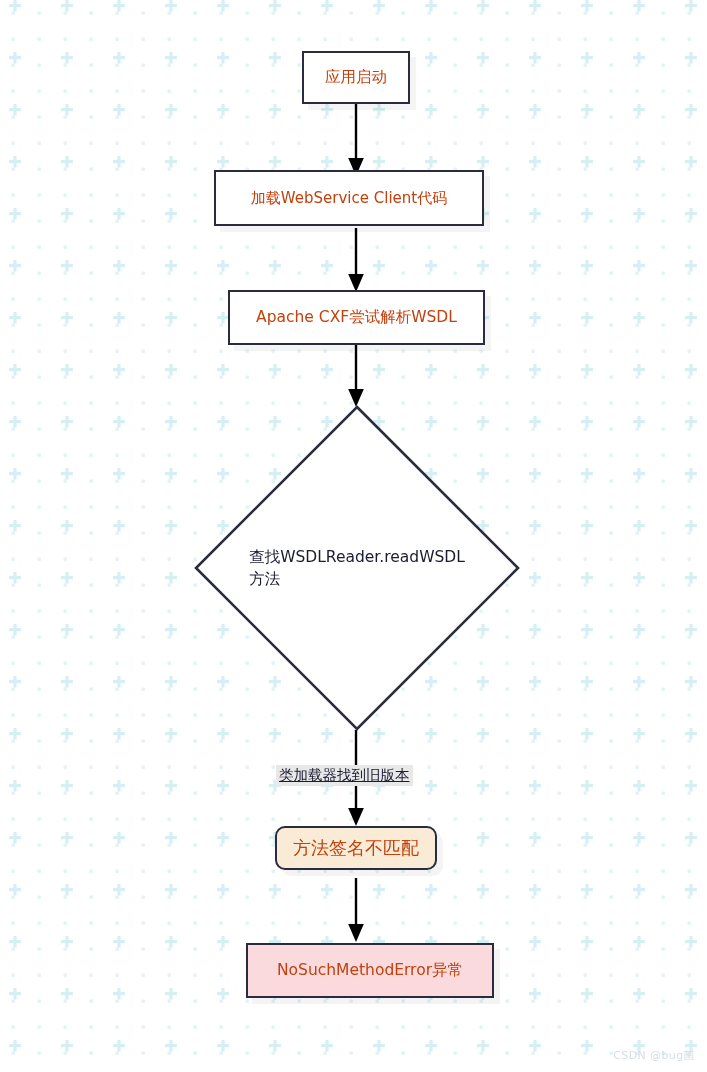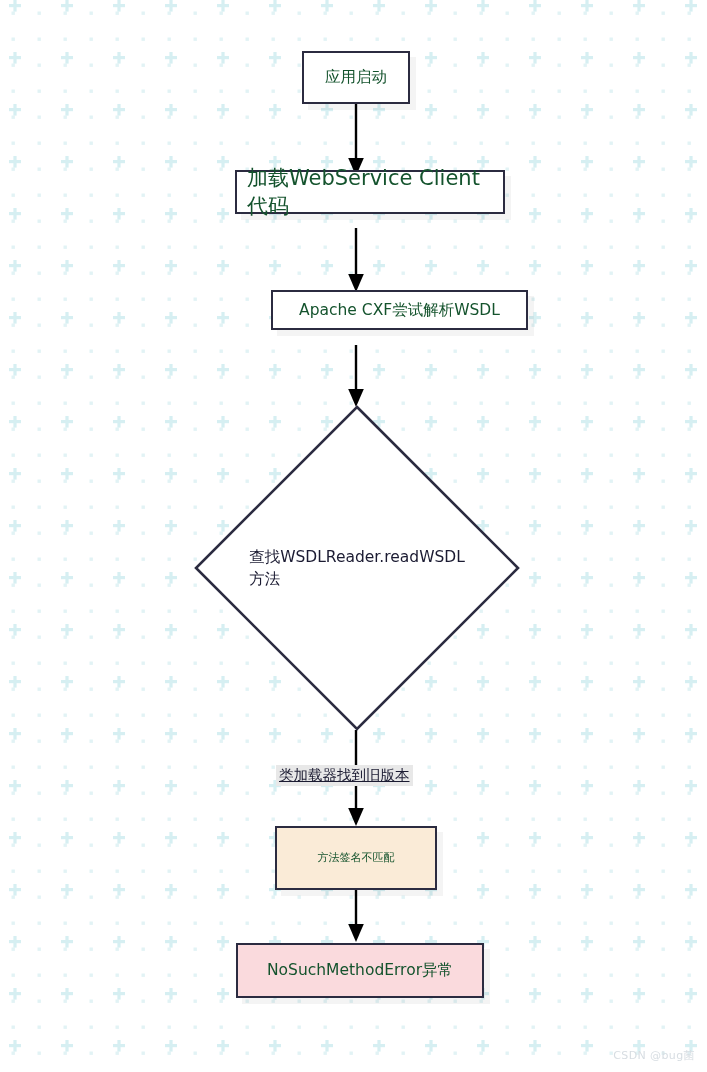--- a/index.html
+++ b/index.html
@@ -28,25 +28,25 @@
     position: absolute;
     inset: 0;
     pointer-events: none;
   }
 
   .node {
     position: absolute;
     box-sizing: border-box;
     border: 2px solid #2b2b40;
     background: #ffffff;
-    color: #14532d;
+    color: #c2410c;
     display: flex;
     align-items: center;
     justify-content: center;
-    text-align: left;
+    text-align: right;
     line-height: 1.35;
     box-shadow: 6px 6px 0 0 rgba(0,0,0,0.045);
   }
 
   .node-text {
     padding: 0 10px;
     white-space: pre-line;
   }
 
   .diamond-wrap {
@@ -146,41 +146,41 @@
     <svg width="24" height="66">
       <line x1="12" y1="0" x2="12" y2="50" stroke="#000000" stroke-width="2.4"></line>
       <polygon points="12,64 4.2,46 19.8,46" fill="#000000"></polygon>
     </svg>
   </div>
 
   <div class="node" style="left:302px; top:51px; width:108px; height:53px; font-size:15.5px;">
     <span class="node-text">应用启动</span>
   </div>
 
-  <div class="node" style="left:235px; top:170px; width:270px; height:44px; font-size:21px;">
+  <div class="node" style="left:214px; top:170px; width:270px; height:56px; font-size:15px;">
     <span class="node-text">加载WebService Client代码</span>
   </div>
 
-  <div class="node" style="left:228px; top:290px; width:257px; height:40px; font-size:15.5px;margin-left:43px;">
+  <div class="node" style="left:228px; top:290px; width:257px; height:55px; font-size:15.5px;">
     <span class="node-text">Apache CXF尝试解析WSDL</span>
   </div>
 
   <div class="diamond-wrap" style="left:192px; top:403px; width:330px; height:330px;">
     <svg width="330" height="330">
       <polygon points="165,4 326,165 165,326 4,165" fill="#ffffff" stroke="#2b2b40" stroke-width="2.6" stroke-linejoin="miter"></polygon>
     </svg>
     <div class="diamond-label" style="font-size:15.5px;">查找WSDLReader.readWSDL
 方法</div>
   </div>
 
   <div class="edge-label" style="left:276px; top:765px; font-size:14.5px;text-decoration:underline;">类加载器找到旧版本</div>
 
-  <div class="node" style="left:275px; top:826px; width:162px; height:64px; font-size:11px; background:#faebd7;">
+  <div class="node" style="left:275px; top:826px; width:162px; height:44px; font-size:18px; background:#faebd7;border-radius:10px;">
     <span class="node-text">方法签名不匹配</span>
   </div>
 
-  <div class="node" style="left:236px; top:943px; width:248px; height:55px; font-size:15.5px; background:#fadadd;">
+  <div class="node" style="left:246px; top:943px; width:248px; height:55px; font-size:15.5px; background:#fadadd;">
     <span class="node-text">NoSuchMethodError异常</span>
   </div>
 
   <div class="watermark" style="right:12px; bottom:9px; font-size:11px;">CSDN @bug菌</div>
 
 </div>
 
 </body></html>

